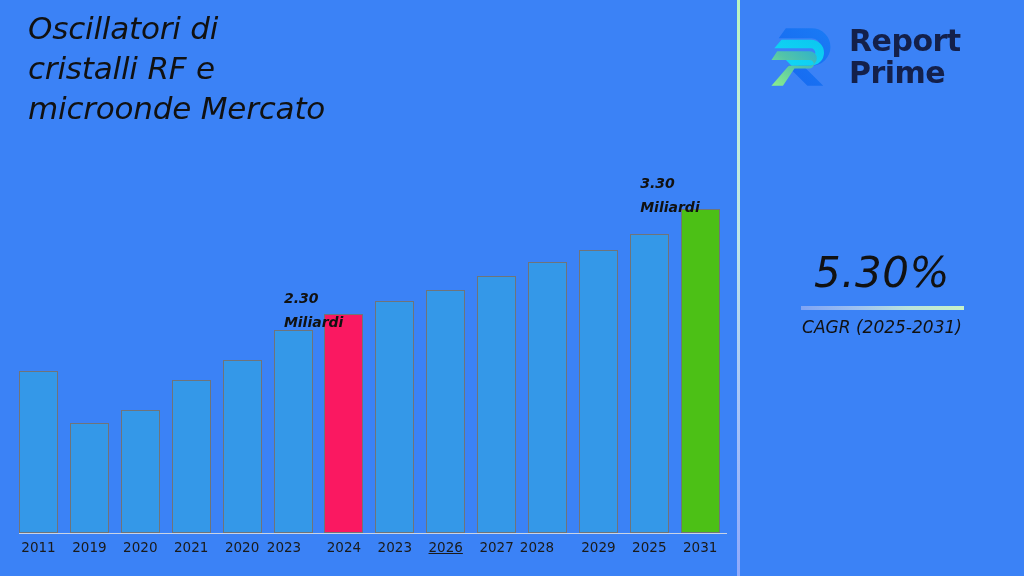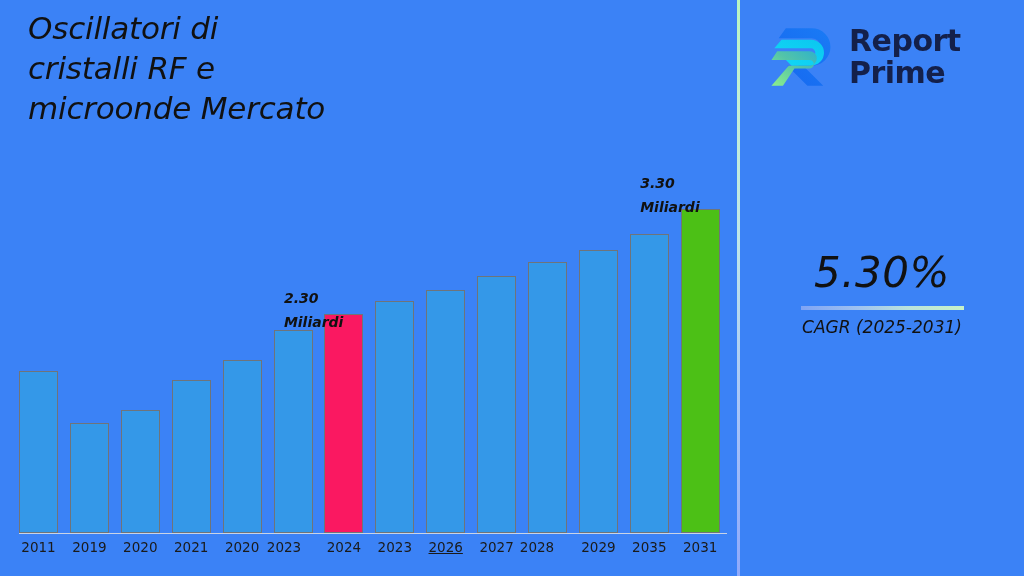--- a/index.html
+++ b/index.html
@@ -198,21 +198,21 @@
           <div class="tick-label" style="left: 110.3px;">2020</div>
           <div class="tick-label" style="left: 161.2px;">2021</div>
           <div class="tick-label" style="left: 212.1px;">2020</div>
           <div class="tick-label" style="left: 254px;">2023</div>
           <div class="tick-label" style="left: 313.9px;">2024</div>
           <div class="tick-label" style="left: 364.8px;">2023</div>
           <div class="tick-label" style="left: 415.7px; text-decoration: underline;">2026</div>
           <div class="tick-label" style="left: 466.6px;">2027</div>
           <div class="tick-label" style="left: 507px;">2028</div>
           <div class="tick-label" style="left: 568.4px;">2029</div>
-          <div class="tick-label" style="left: 619.3px;">2035</div>
+          <div class="tick-label" style="left: 619.3px;">2025</div>
           <div class="tick-label" style="left: 670.2px;">2031</div>
         </div>
       <div id="annotations-layer">
           <div class="bar-label" style="left: 283.9px; top: 286px;">2.30
 Miliardi</div>
           <div class="bar-label" style="left: 640.2px; top: 170.538px;">3.30
 Miliardi</div>
         </div>
     </div>
 

